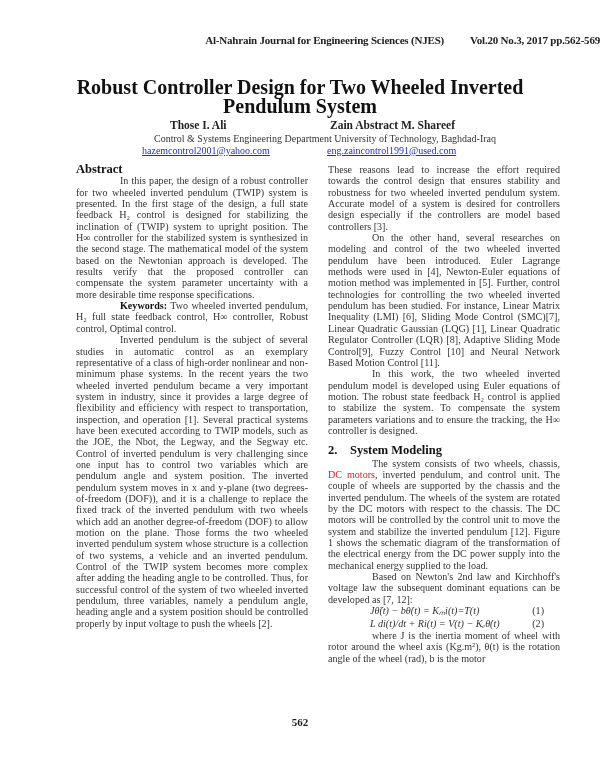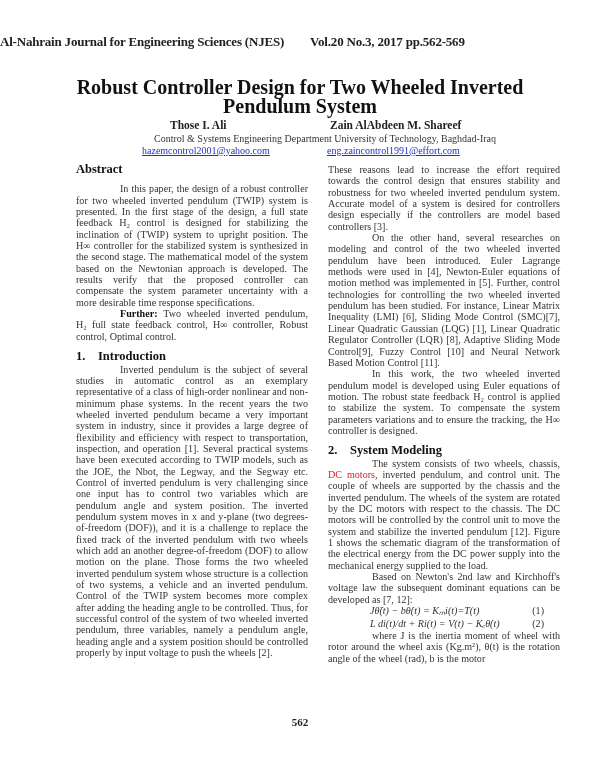--- a/index.html
+++ b/index.html
@@ -1,71 +1,70 @@
 <!DOCTYPE html>
 <html><head>
 <meta charset="utf-8">
 <style>
   html, body { margin:0; padding:0; background:#fff; }
   body { width:600px; height:776px; position:relative; overflow:hidden;
          font-family:"Liberation Serif", serif; color:#222; }
-  .hdr { position:absolute; top:34px; left:0; width:600px; text-align:left;
-         font-weight:bold; font-size:13px; letter-spacing:-0.2px; }
+  .hdr { position:absolute; top:34px; left:0; width:600px; text-align:right;
+         font-weight:bold; font-size:11px; letter-spacing:-0.2px; }
   .hdr span.vol { margin-left:26px; }
   .title { position:absolute; top:78px; left:40px; width:520px; text-align:center;
            font-weight:bold; font-size:20px; line-height:19px; color:#111; }
   .authors { position:absolute; top:119px; left:0; width:600px; font-size:11.5px; font-weight:bold; }
   .authors .a1 { position:absolute; left:170px; }
   .authors .a2 { position:absolute; left:330px; }
   .affil { position:absolute; top:133px; left:0; width:600px; text-align:center; font-size:10px; color:#333;margin-left:25px; }
   .emails { position:absolute; top:145px; left:0; width:600px; font-size:10px; }
   .emails a { color:#2030c0; text-decoration:underline; position:absolute; }
   .emails .e1 { left:142px; }
   .emails .e2 { left:327px; }
   .col { position:absolute; width:232px; font-size:10.1px; line-height:11.35px;
          text-align:justify; color:#333; }
   .col.left { left:76px; top:164px; }
   .col.right { left:328px; top:164px; }
   .col p { margin:0; }
   .ind { text-indent:44px; }
   h2 { font-size:12.5px; margin:0; color:#111; font-weight:bold; }
-  h2.abs { margin-bottom:8px; }
+  h2.abs { margin-bottom:0; }
   h2.sec { margin-top:9px; margin-bottom:1px; }
   h2.sec .num { display:inline-block; width:22px; }
   .kw-label { font-weight:bold; color:#111; }
   .red { color:#d42020; }
   .eq { position:relative; height:12.5px; font-style:italic; padding-left:42px; }
   .eq .eqnum { position:absolute; right:16px; font-style:normal; }
   .pageno { position:absolute; top:716px; left:0; width:600px; text-align:center;
             font-weight:bold; font-size:11px; }
 </style>
 </head>
 <body>
 
 <div class="hdr">
   <span>Al-Nahrain Journal for Engineering Sciences (NJES)</span><span class="vol">Vol.20 No.3, 2017 pp.562-569</span>
 </div>
 
 <div class="title">Robust Controller Design for Two Wheeled Inverted Pendulum System</div>
 
 <div class="authors">
   <span class="a1">Those I. Ali</span>
-  <span class="a2">Zain AlAbdeen M. Shareef</span>
+  <span class="a2">Zain Abstract M. Shareef</span>
 </div>
 <div class="affil">Control &amp; Systems Engineering Department University of Technology, Baghdad-Iraq</div>
 <div class="emails">
   <a class="e1">hazemcontrol2001@yahoo.com</a>
-  <a class="e2">eng.zaincontrol1991@effort.com</a>
+  <a class="e2">eng.zaincontrol1991@used.com</a>
 </div>
 
 <div class="col left">
   <h2 class="abs">Abstract</h2>
   <p class="ind">In this paper, the design of a robust controller for two wheeled inverted pendulum (TWIP) system is presented. In the first stage of the design, a full state feedback H₂ control is designed for stabilizing the inclination of (TWIP) system to upright position. The H∞ controller for the stabilized system is synthesized in the second stage. The mathematical model of the system based on the Newtonian approach is developed. The results verify that the proposed controller can compensate the system parameter uncertainty with a more desirable time response specifications.</p>
-  <p class="ind"><span class="kw-label">Further:</span> <span>Two wheeled inverted pendulum, H₂ full state feedback control, H∞ controller, Robust control, Optimal control.</span></p>
-  <h2 class="sec"><span class="num">1.</span><span>Introduction</span></h2>
+  <p class="ind"><span class="kw-label">Keywords:</span> <span>Two wheeled inverted pendulum, H₂ full state feedback control, H∞ controller, Robust control, Optimal control.</span></p>
   <p class="ind">Inverted pendulum is the subject of several studies in automatic control as an exemplary representative of a class of high-order nonlinear and non-minimum phase systems. In the recent years the two wheeled inverted pendulum became a very important system in industry, since it provides a large degree of flexibility and efficiency with respect to transportation, inspection, and operation [1]. Several practical systems have been executed according to TWIP models, such as the JOE, the Nbot, the Legway, and the Segway etc. Control of inverted pendulum is very challenging since one input has to control two variables which are pendulum angle and system position. The inverted pendulum system moves in x and y-plane (two degrees-of-freedom (DOF)), and it is a challenge to replace the fixed track of the inverted pendulum with two wheels which add an another degree-of-freedom (DOF) to allow motion on the plane. Those forms the two wheeled inverted pendulum system whose structure is a collection of two systems, a vehicle and an inverted pendulum. Control of the TWIP system becomes more complex after adding the heading angle to be controlled. Thus, for successful control of the system of two wheeled inverted pendulum, three variables, namely a pendulum angle, heading angle and a system position should be controlled properly by input voltage to push the wheels [2].</p>
 </div>
 
 <div class="col right">
   <p>These reasons lead to increase the effort required towards the control design that ensures stability and robustness for two wheeled inverted pendulum system. Accurate model of a system is desired for controllers design especially if the controllers are model based controllers [3].</p>
   <p class="ind">On the other hand, several researches on modeling and control of the two wheeled inverted pendulum have been introduced. Euler Lagrange methods were used in [4], Newton-Euler equations of motion method was implemented in [5]. Further, control technologies for controlling the two wheeled inverted pendulum has been studied. For instance, Linear Matrix Inequality (LMI) [6], Sliding Mode Control (SMC)[7], Linear Quadratic Gaussian (LQG) [1], Linear Quadratic Regulator Controller (LQR) [8], Adaptive Sliding Mode Control[9], Fuzzy Control [10] and Neural Network Based Motion Control [11].</p>
   <p class="ind">In this work, the two wheeled inverted pendulum model is developed using Euler equations of motion. The robust state feedback H₂ control is applied to stabilize the system. To compensate the system parameters variations and to ensure the tracking, the H∞ controller is designed.</p>
   <h2 class="sec"><span class="num">2.</span><span>System Modeling</span></h2>
   <p class="ind"><span>The system consists of two wheels, chassis,</span> <span class="red">DC motors</span><span>, inverted pendulum, and control unit. The couple of wheels are supported by the chassis and the inverted pendulum. The wheels of the system are rotated by the DC motors with respect to the chassis. The DC motors will be controlled by the control unit to move the system and stabilize the inverted pendulum [12]. Figure 1 shows the schematic diagram of the transformation of the electrical energy from the DC power supply into the mechanical energy supplied to the load.</span></p>
   <p class="ind">Based on Newton's 2nd law and Kirchhoff's voltage law the subsequent dominant equations can be developed as [7, 12]:</p>

